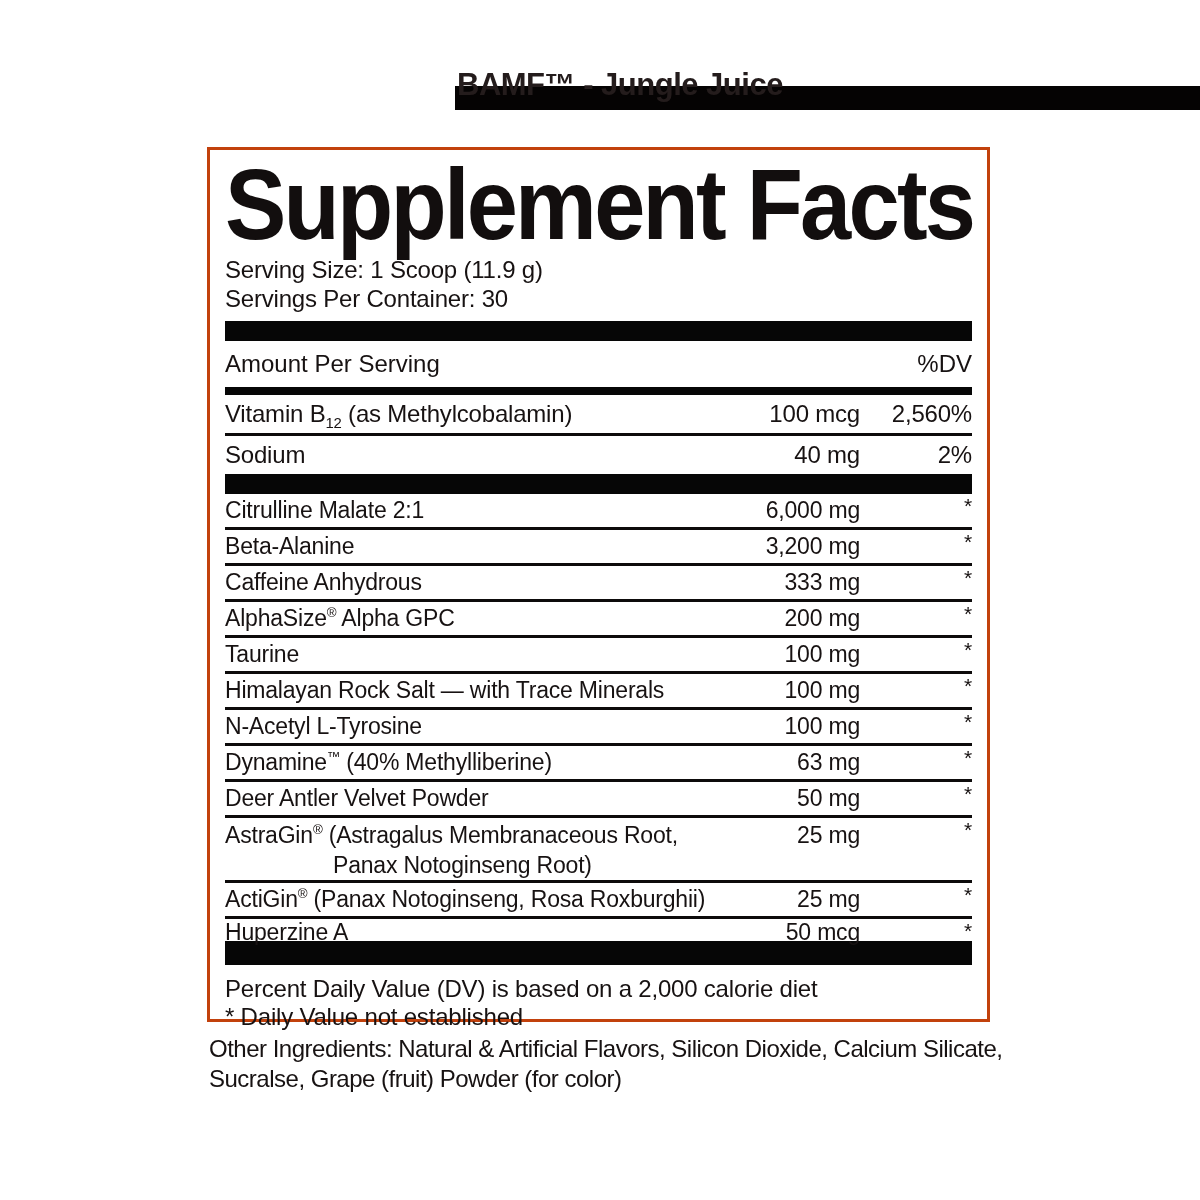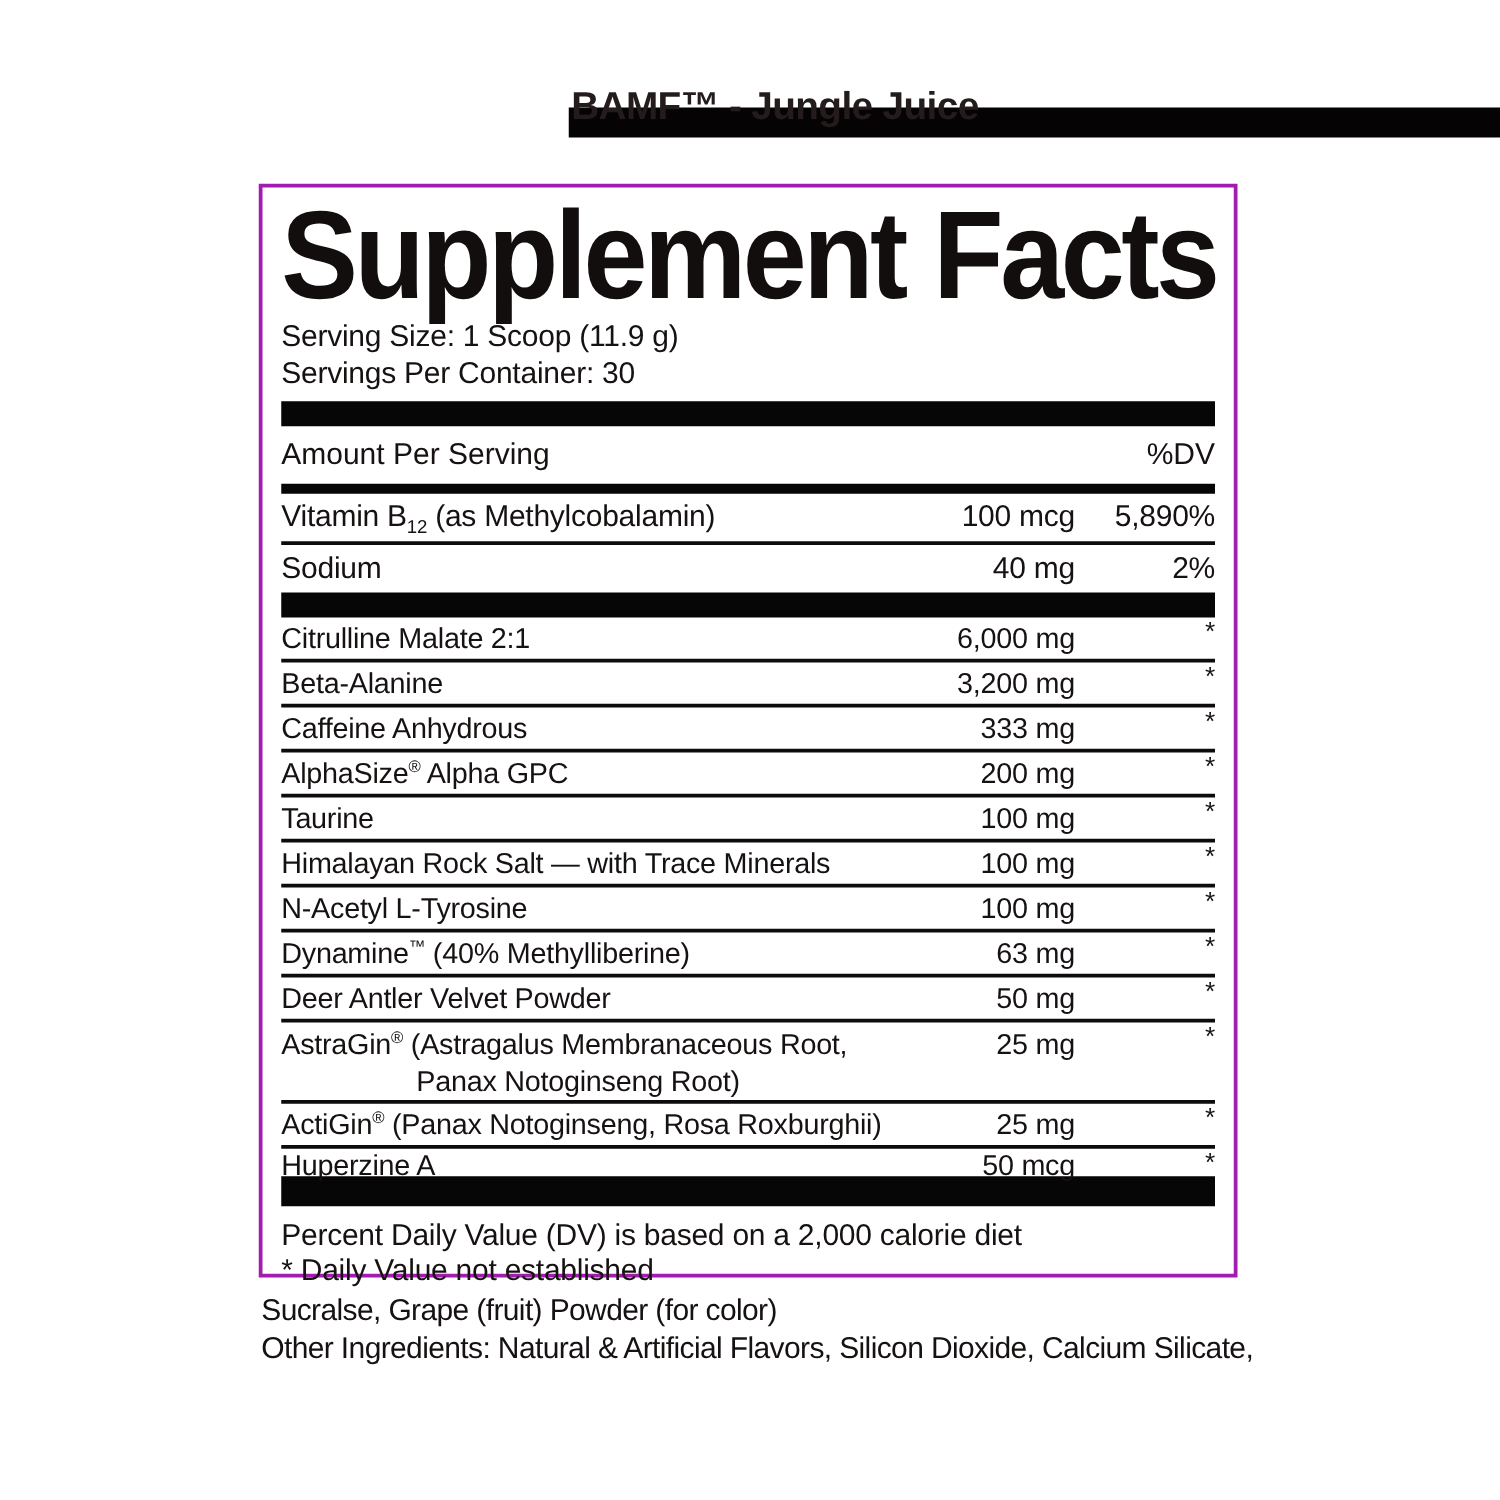--- a/index.html
+++ b/index.html
@@ -7,21 +7,21 @@
        font-family:"Liberation Sans","DejaVu Sans",sans-serif;color:#171212;}
   .stage{position:absolute;inset:0;background:#ffffff;}
 
   
   .topbar{position:absolute;left:455px;top:86px;width:745px;height:24px;background:#050303;}
   .topbar-text{position:absolute;left:457px;top:67px;font-size:31px;font-weight:700;
                color:#241c1c;letter-spacing:-.5px;white-space:nowrap;z-index:2;}
 
   
   .box{position:absolute;left:207px;top:147px;width:783px;height:875px;box-sizing:border-box;
-       border:3px solid #a21caf;background:#fff;padding:0 15px;}
+       border:3px solid #c2410c;background:#fff;padding:0 15px;}
   .sf-title{font-size:100px;font-weight:700;letter-spacing:-3px;line-height:76px;height:76px;
             margin-top:16px;transform:scaleX(.92);transform-origin:0 50%;white-space:nowrap;color:#120e0e;}
   .serving-line{font-size:24px;line-height:29px;letter-spacing:-.2px;}
   .serving-line.first{margin-top:13px;}
   .thickbar{background:#060606;height:20px;}
   .thickbar.b1{margin-top:8px;}
   .thickbar.b3{height:24px;}
   .midbar{background:#060606;height:8px;}
 
   .aps-row{height:46px;display:grid;grid-template-columns:1fr 112px;align-items:center;font-size:24px;}
@@ -69,21 +69,21 @@
       <div class="name">Amount Per Serving</div>
       <div class="dv">%DV</div>
     </div>
 
     <div class="midbar"></div>
 
     <div>
         <div class="dvrow">
           <div class="name">Vitamin B<sub>12</sub> (as Methylcobalamin)</div>
           <div class="amt">100 mcg</div>
-          <div class="dv">5,890%</div>
+          <div class="dv">2,560%</div>
         </div>
         <div class="dvrow nb">
           <div class="name">Sodium</div>
           <div class="amt">40 mg</div>
           <div class="dv">2%</div>
         </div>
       </div>
 
     <div class="thickbar"></div>
 
@@ -175,17 +175,17 @@
         </div>
       </div>
 
     <div class="thickbar b3"></div>
 
     <div class="footnote f1">Percent Daily Value (DV) is based on a 2,000 calorie diet</div>
     <div class="footnote">* Daily Value not established</div>
   </div>
 
   <div class="other-ing">
+    <div>Other Ingredients: Natural &amp; Artificial Flavors, Silicon Dioxide, Calcium Silicate,</div>
     <div>Sucralse, Grape (fruit) Powder (for color)</div>
-    <div>Other Ingredients: Natural &amp; Artificial Flavors, Silicon Dioxide, Calcium Silicate,</div>
   </div>
 
 </div>
 
 </body></html>

